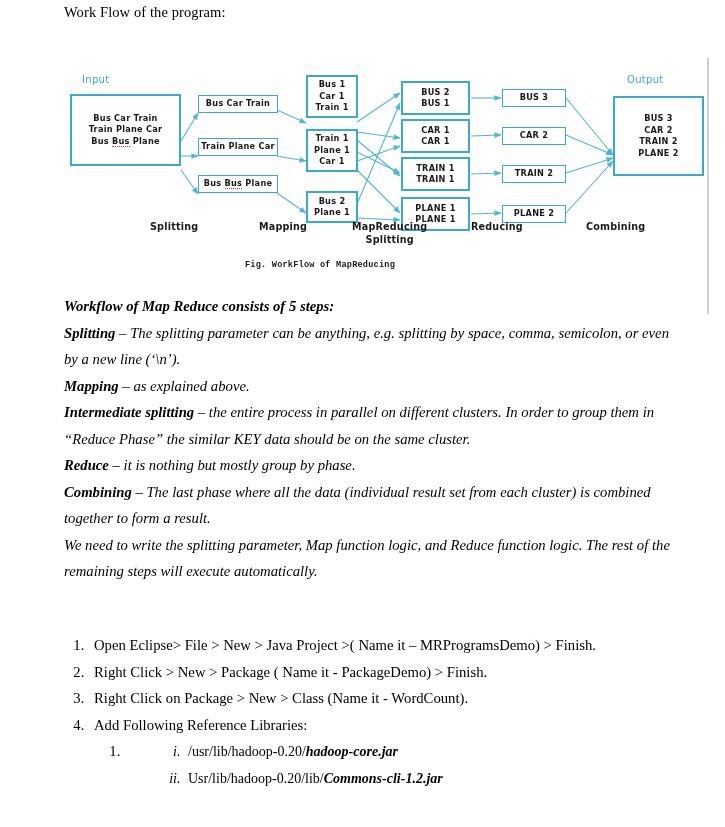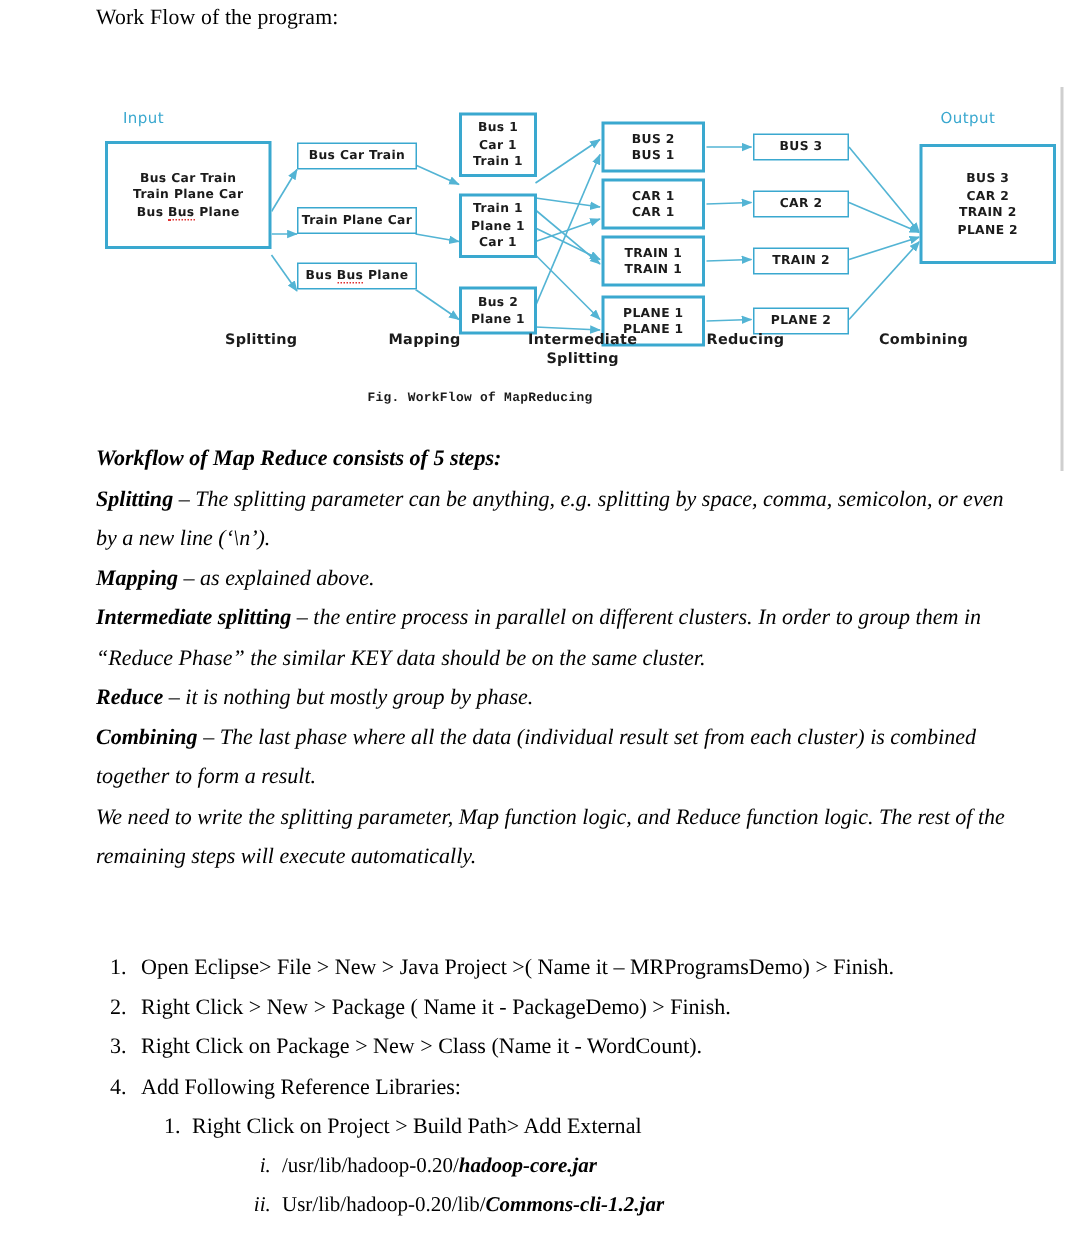--- a/index.html
+++ b/index.html
@@ -289,21 +289,21 @@
   <div class="dg-box" style="left:613px; top:68px; width:91px; height:80px;">
     <span class="ln">BUS 3</span>
     <span class="ln">CAR 2</span>
     <span class="ln">TRAIN 2</span>
     <span class="ln">PLANE 2</span>
   </div>
 
   <div class="stage-label" style="left:150px; top:192px;">Splitting</div>
   <div class="stage-label" style="left:259px; top:192px;">Mapping</div>
   <div class="stage-label" style="left:352px; top:192px; text-align:center;">
-    <span>Intermediate</span><br>
+    <span>MapReducing</span><br>
     <span>Splitting</span>
   </div>
   <div class="stage-label" style="left:471px; top:192px;">Reducing</div>
   <div class="stage-label" style="left:586px; top:192px;">Combining</div>
 
   <div class="fig-caption">Fig. WorkFlow of MapReducing</div>
 
   <div class="page-edge"></div>
 </div>
 
@@ -336,21 +336,20 @@
 <div class="steps-wrap">
   <ol class="steps-l1">
     <li>Open Eclipse&gt; File &gt; New &gt; Java Project &gt;( Name it – MRProgramsDemo) &gt; Finish.</li>
     <li>Right Click &gt; New &gt; Package ( Name it - PackageDemo) &gt; Finish.</li>
     <li>Right Click on Package &gt; New &gt; Class (Name it - WordCount).</li>
     <li>
       <span>Add Following Reference Libraries:</span>
       <div class="sub-wrap">
         <ol class="steps-l2">
           <li>
-            <span>Right Click on Project &gt; Build Path&gt; Add External</span>
             <ol class="steps-l3">
               <li><span class="plain">/usr/lib/hadoop-0.20/</span><span class="emph">hadoop-core.jar</span></li>
               <li><span class="plain">Usr/lib/hadoop-0.20/lib/</span><span class="emph">Commons-cli-1.2.jar</span></li>
             </ol>
           </li>
         </ol>
       </div>
     </li>
   </ol>
 </div>

